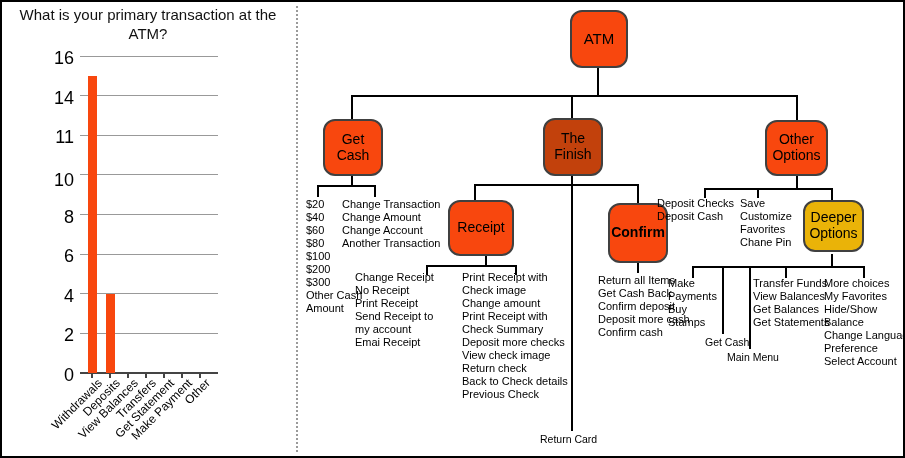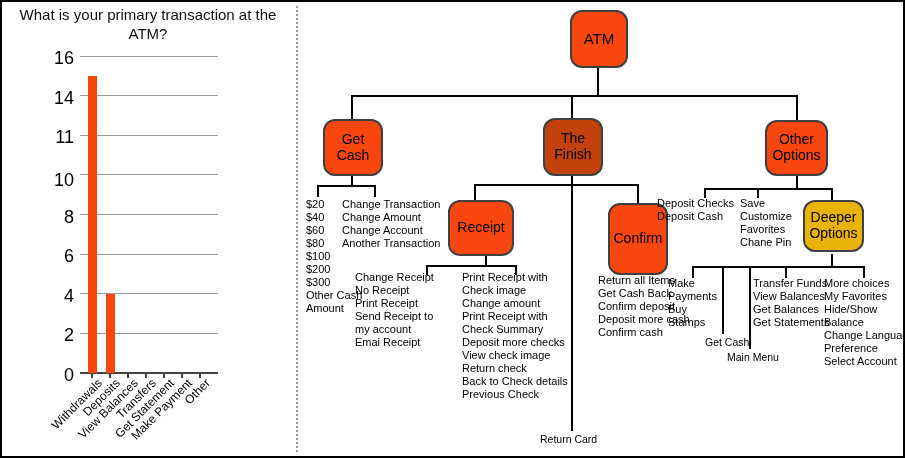--- a/index.html
+++ b/index.html
@@ -89,21 +89,21 @@
            M638 257 V272
            M797 176 V189 M705 189 H832 M705 189 V197 M758 189 V197 M832 189 V200
            M832 255 V267 M693 267 H864 M693 267 V277 M723 267 V333 M750 267 V348 M786 267 V277 M864 267 V277" fill="none" stroke="#000000" stroke-width="2" stroke-linecap="square"></path>
 </svg>
 
 <div class="node big" style="left: 570px; top: 10px; width: 58px; height: 58px; background: rgb(248, 71, 14);">ATM</div>
 <div class="node" style="left: 323px; top: 119px; width: 60px; height: 57px; background: rgb(248, 71, 14);">Get Cash</div>
 <div class="node" style="left: 543px; top: 118px; width: 60px; height: 58px; background: #c2410c;">The Finish</div>
 <div class="node" style="left: 765px; top: 120px; width: 63px; height: 56px; background: rgb(248, 71, 14);">Other Options</div>
 <div class="node" style="left: 448px; top: 200px; width: 66px; height: 56px; background: rgb(248, 71, 14);">Receipt</div>
-<div class="node" style="left: 608px; top: 203px; width: 60px; height: 72px; background: rgb(248, 71, 14);">Confirm</div>
+<div class="node" style="left: 608px; top: 203px; width: 60px; height: 60px; background: rgb(248, 71, 14); font-weight: bold;">Confirm</div>
 <div class="node" style="left: 803px; top: 200px; width: 61px; height: 52px; background: #eab308;">Deeper Options</div>
 
 <div class="dlist" style="left:306px;top:198px">$20
 $40
 $60
 $80
 $100
 $200
 $300
 Other Cash

